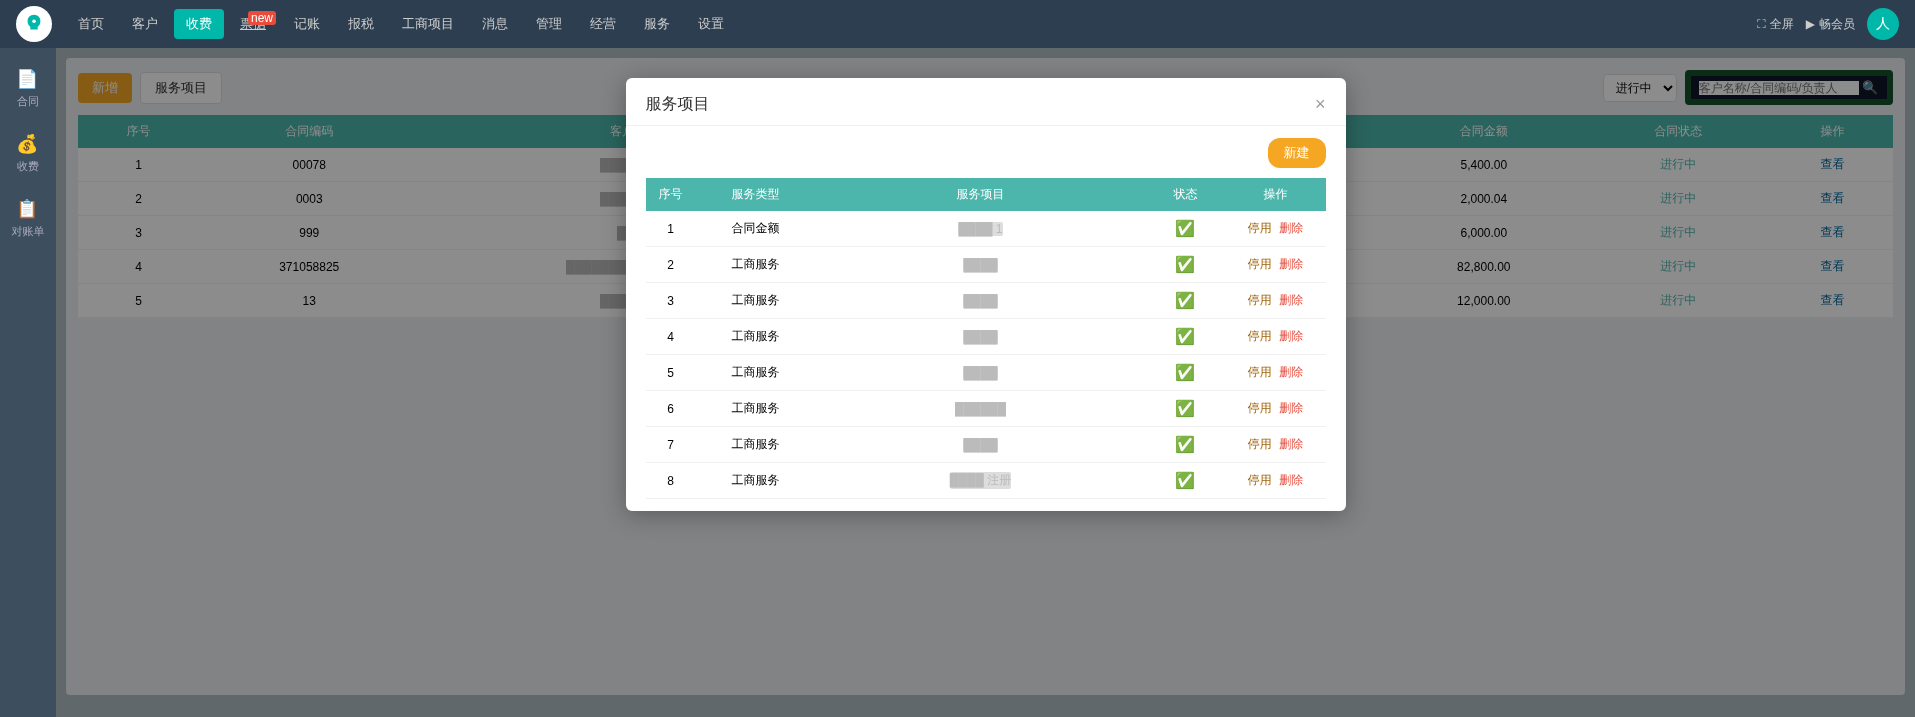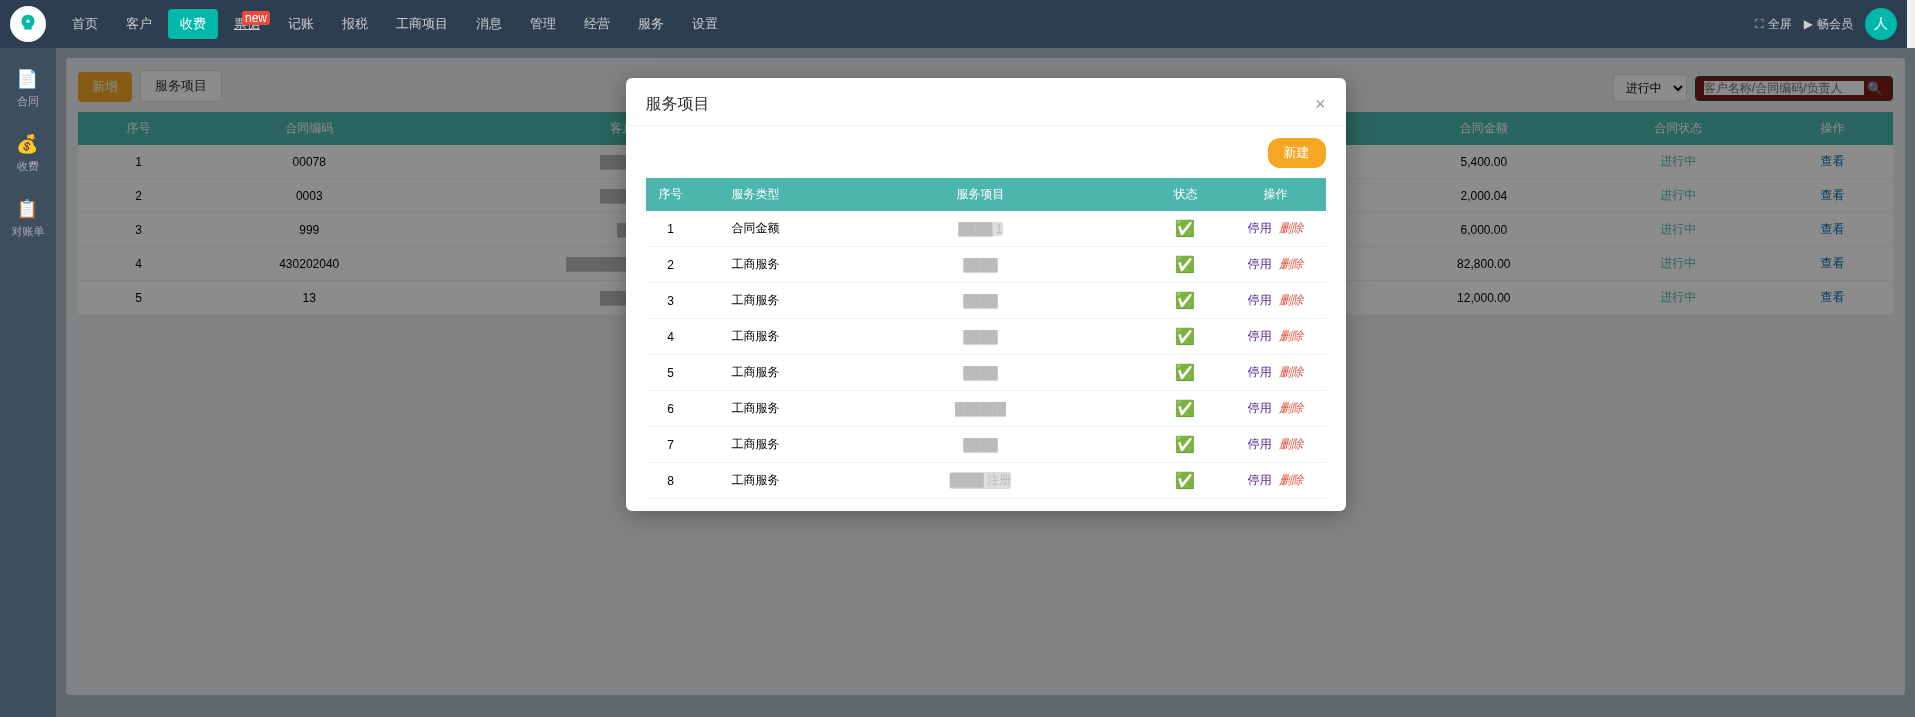--- a/index.html
+++ b/index.html
@@ -4,24 +4,24 @@
   <style>
     * { margin: 0; padding: 0; box-sizing: border-box; }
     body { font-family: "Microsoft YaHei", Arial, sans-serif; font-size: 13px; background: #f0f0f0; overflow: hidden; }
 
     
     .top-nav {
       height: 48px;
       background: #2c3e50;
       display: flex;
       align-items: center;
-      padding: 0 10px;
+      padding: 0 16px;
       color: #fff;
       position: fixed;
-      top: 0; left: 0; right: 8px;
+      top: 0; left: 0; right: 0;
       z-index: 100;
     }
     .top-nav .logo {
       width: 36px; height: 36px;
       background: #fff;
       border-radius: 50%;
       display: flex; align-items: center; justify-content: center;
       margin-right: 14px;
       flex-shrink: 0;
     }
@@ -100,21 +100,21 @@
     .content-area {
       background: #eceff1;
       padding: 12px;
       margin: 10px;
       border-radius: 4px;
       min-height: calc(100vh - 80px);
     }
 
     .toolbar {
       display: flex;
-      align-items: flex-end;
+      align-items: center;
       gap: 8px;
       margin-bottom: 10px;
     }
     .btn-new {
       background: #f5a623;
       color: #fff;
       border: none;
       padding: 6px 14px;
       border-radius: 4px;
       cursor: pointer;
@@ -138,23 +138,23 @@
     .status-select {
       padding: 5px 8px;
       border: 1px solid #ddd;
       border-radius: 4px;
       background: #fff;
       font-size: 12px;
     }
     .search-box {
       display: flex;
       align-items: center;
-      border: 1px solid #14532d;
-      border-radius: 4px;
-      background: #7f1d1d;
+      border: 6px solid #14532d;
+      border-radius: 4px;
+      background: #0f172a;
       padding: 4px 8px;
       gap: 4px;
     }
     .search-box input {
       border: none;
       outline: none;
       font-size: 12px;
       width: 160px;
     }
 
@@ -239,22 +239,22 @@
     .modal-table th { font-weight: normal; }
     .modal-table tbody tr { border-bottom: 1px solid #f0f0f0; }
     .modal-scroll-wrap {
       overflow-y: auto;
       max-height: 380px;
       position: relative;
     }
     .modal-scroll-wrap::-webkit-scrollbar { width: 6px; }
     .modal-scroll-wrap::-webkit-scrollbar-thumb { background: #ccc; border-radius: 3px; }
     .check-icon { color: #26a69a; font-size: 16px; }
-    .btn-stop { color: #4c1d95; cursor: pointer; font-size: 12px; margin-right: 4px; }
-    .btn-del { color: #e74c3c; cursor: pointer; font-size: 12px; font-style: italic; }
+    .btn-stop { color: #a16207; cursor: pointer; font-size: 12px; margin-right: 4px; }
+    .btn-del { color: #e74c3c; cursor: pointer; font-size: 12px; }
     .col-no { width: 50px; }
     .col-type { width: 120px; }
     .col-item { flex: 1; }
     .col-status { width: 80px; }
     .col-action { width: 100px; }
   </style>
 </head>
 <body>
 
 <nav class="top-nav">
@@ -365,21 +365,21 @@
           <td>999</td>
           <td><span class="blurred">████</span></td>
           <td>小规模记账</td>
           <td>202305-202404</td>
           <td>6,000.00</td>
           <td><span class="status-badge">进行中</span></td>
           <td><span class="action-link">查看</span></td>
         </tr>
         <tr class="table-row">
           <td>4</td>
-          <td>430202040</td>
+          <td>371058825</td>
           <td><span class="blurred">████████████████</span></td>
           <td>一般纳税人...</td>
           <td>201807-202403</td>
           <td>82,800.00</td>
           <td><span class="status-badge">进行中</span></td>
           <td><span class="action-link">查看</span></td>
         </tr>
         <tr class="table-row">
           <td>5</td>
           <td>13</td>

